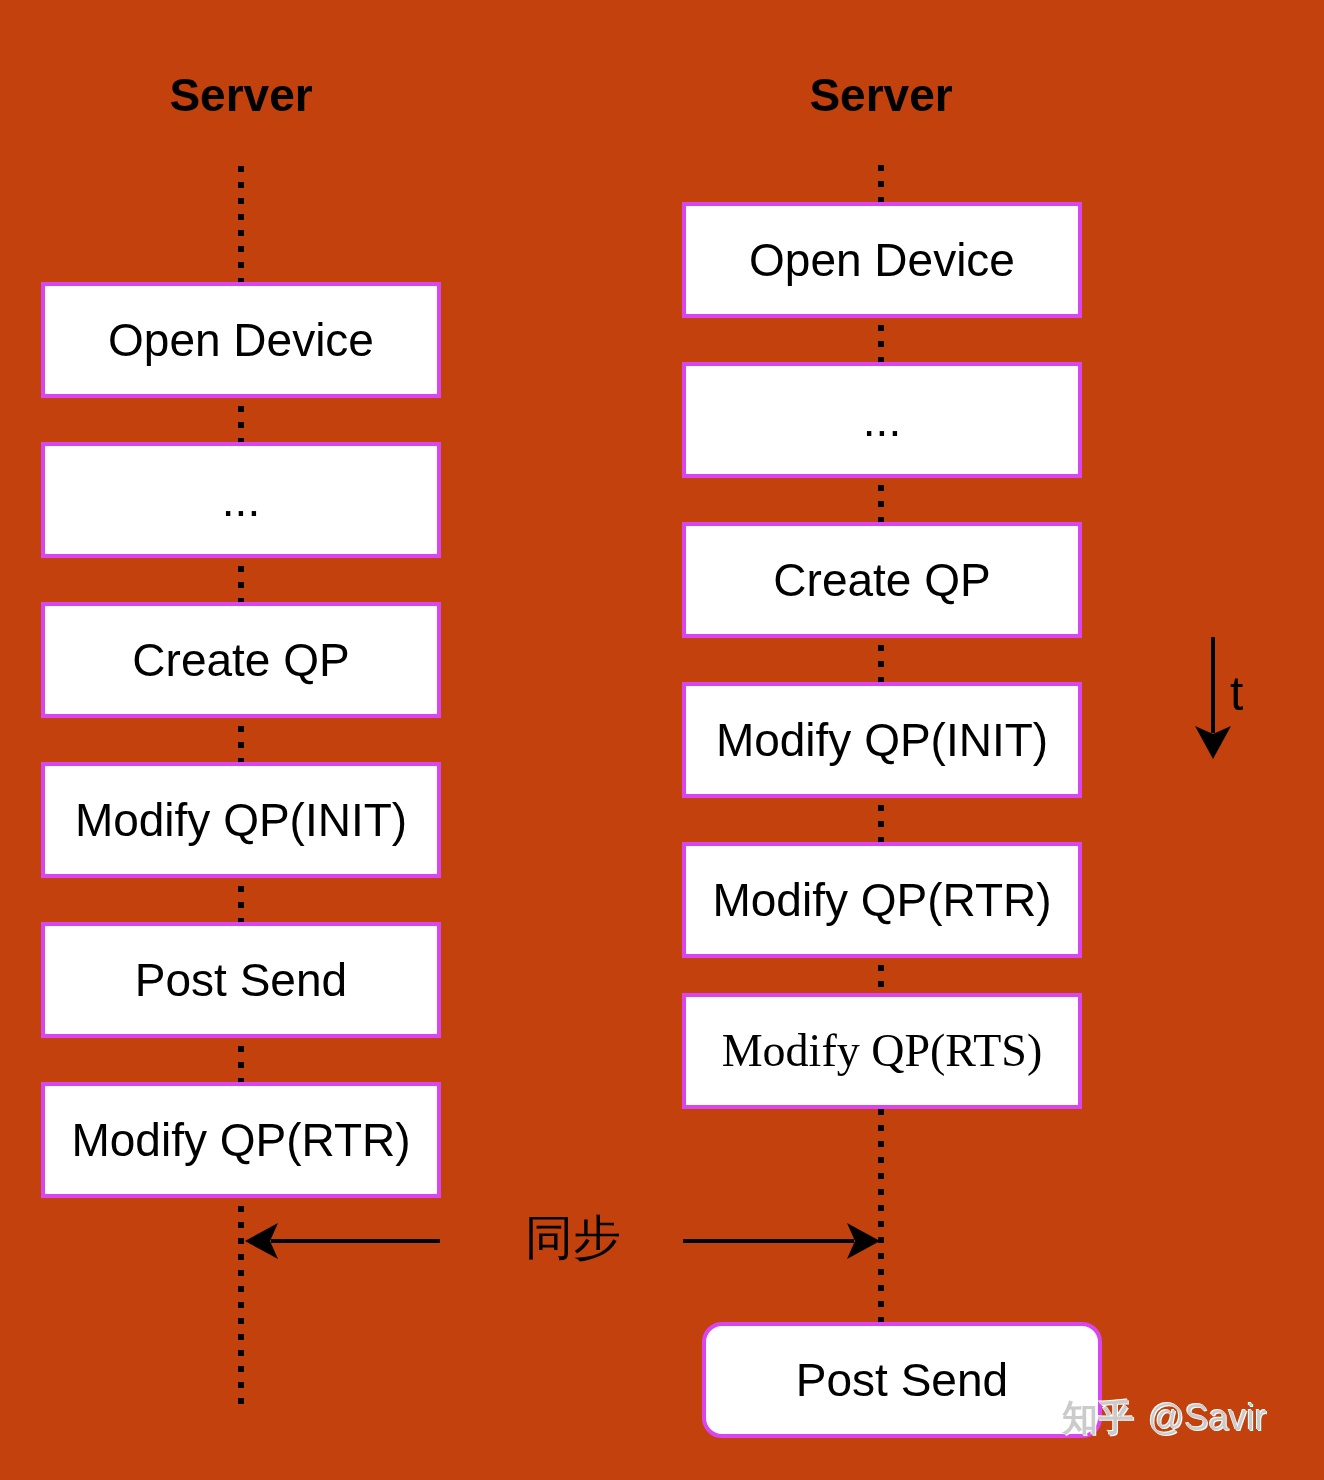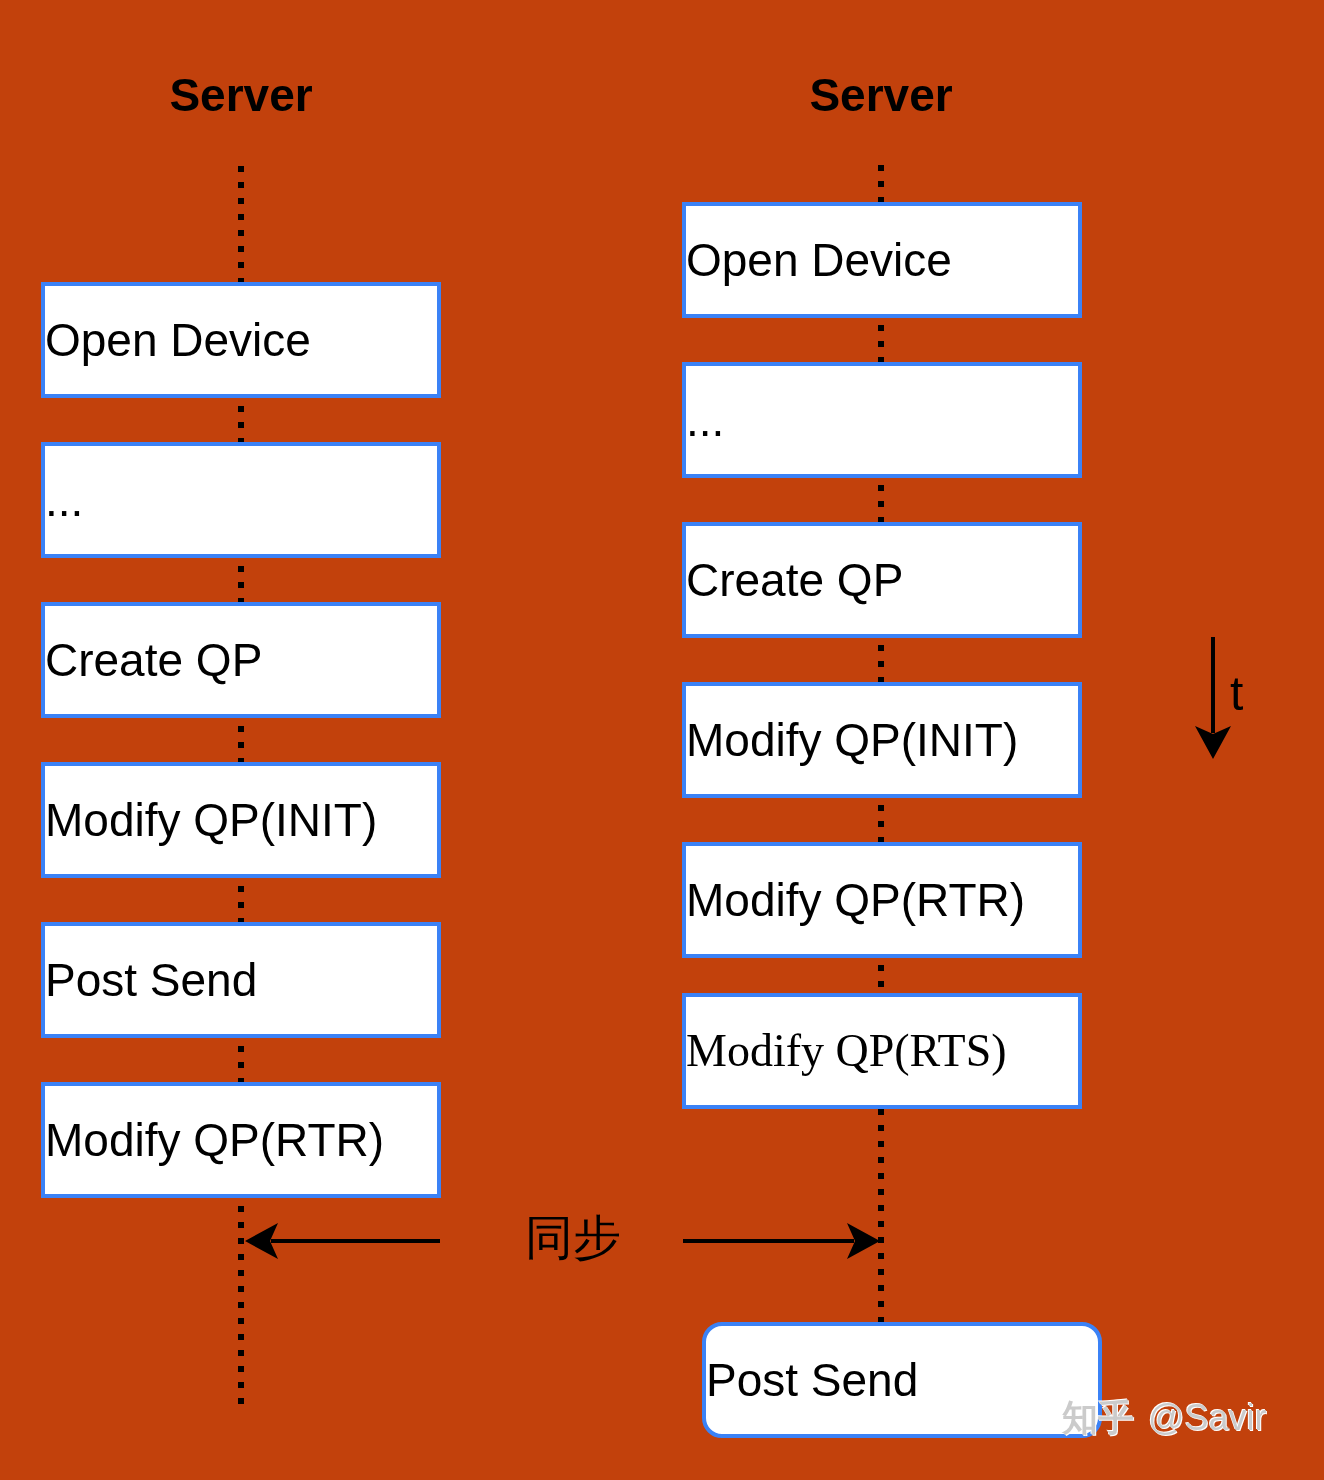--- a/index.html
+++ b/index.html
@@ -32,24 +32,25 @@
       to bottom,
       #000000 0px, #000000 6px,
       transparent 6px, transparent 16px
     );
   }
   .step-box {
     position: absolute;
     width: 400px;
     height: 116px;
     box-sizing: border-box;
-    border: 4px solid #3b82f6;
+    border: 4px solid #d946ef;
     background: #ffffff;
     display: flex;
     align-items: center;
+    justify-content: center;
     font-size: 46px;
     line-height: 1;
     white-space: nowrap;
   }
   #arrow-layer {
     position: absolute;
     left: 0;
     top: 0;
     width: 1324px;
     height: 1480px;

